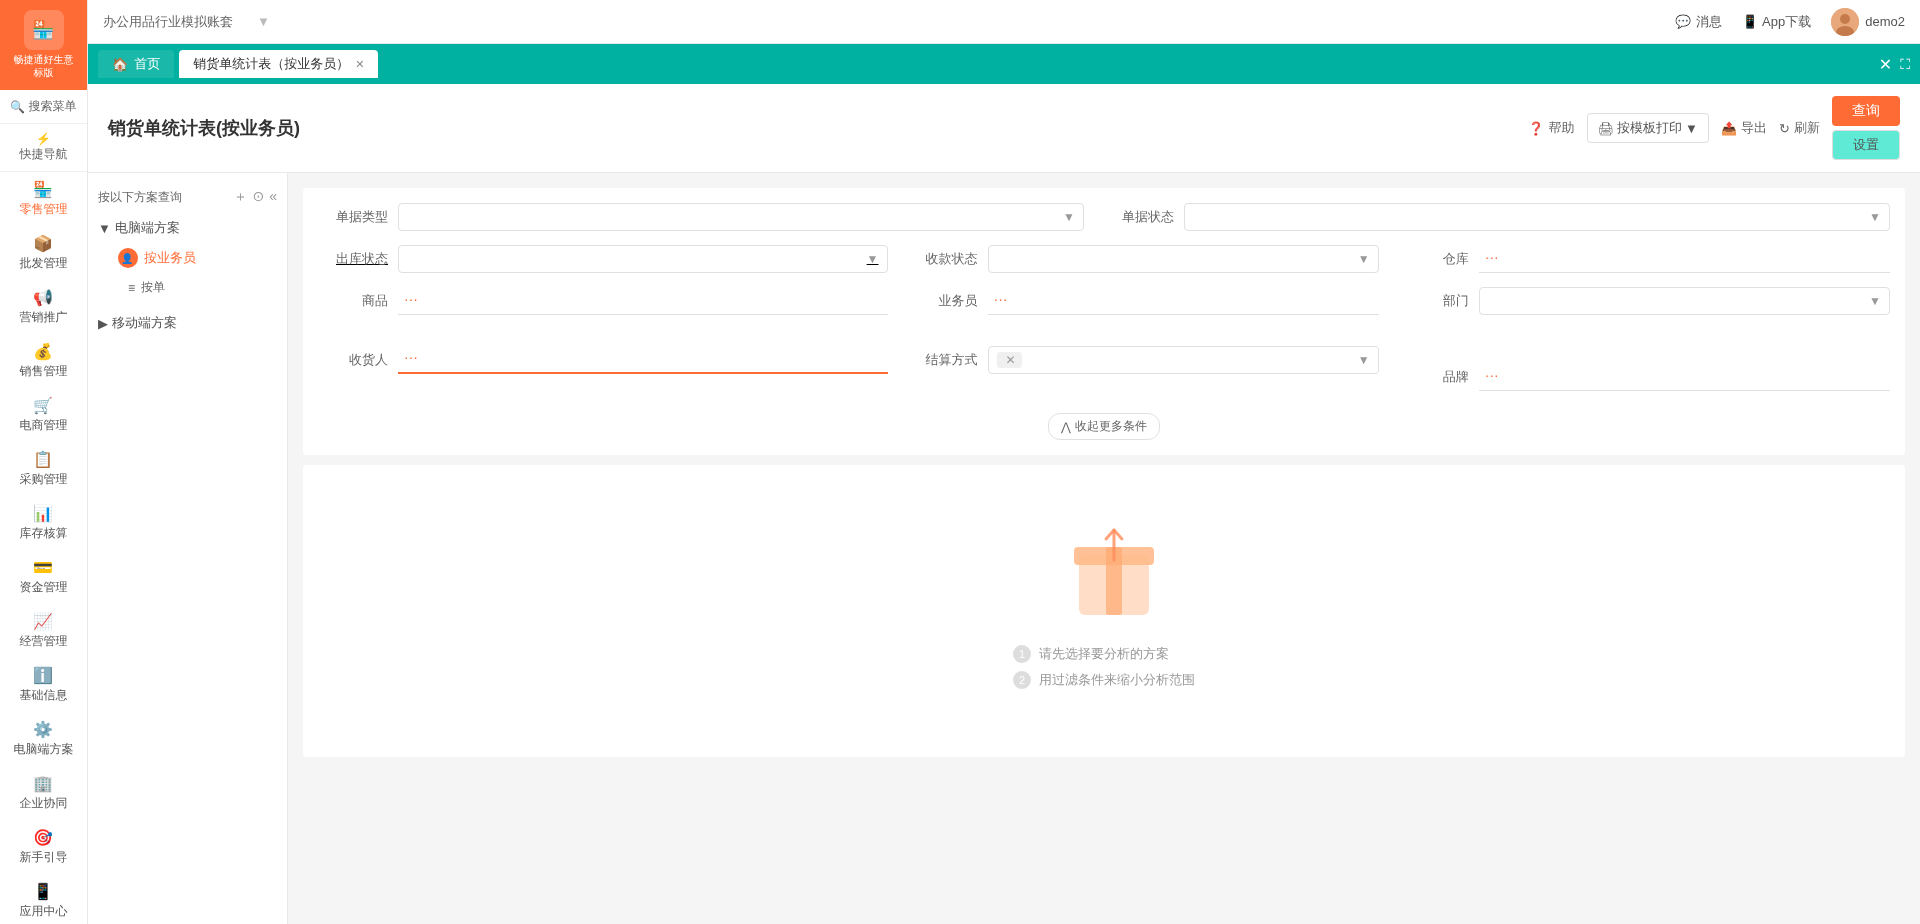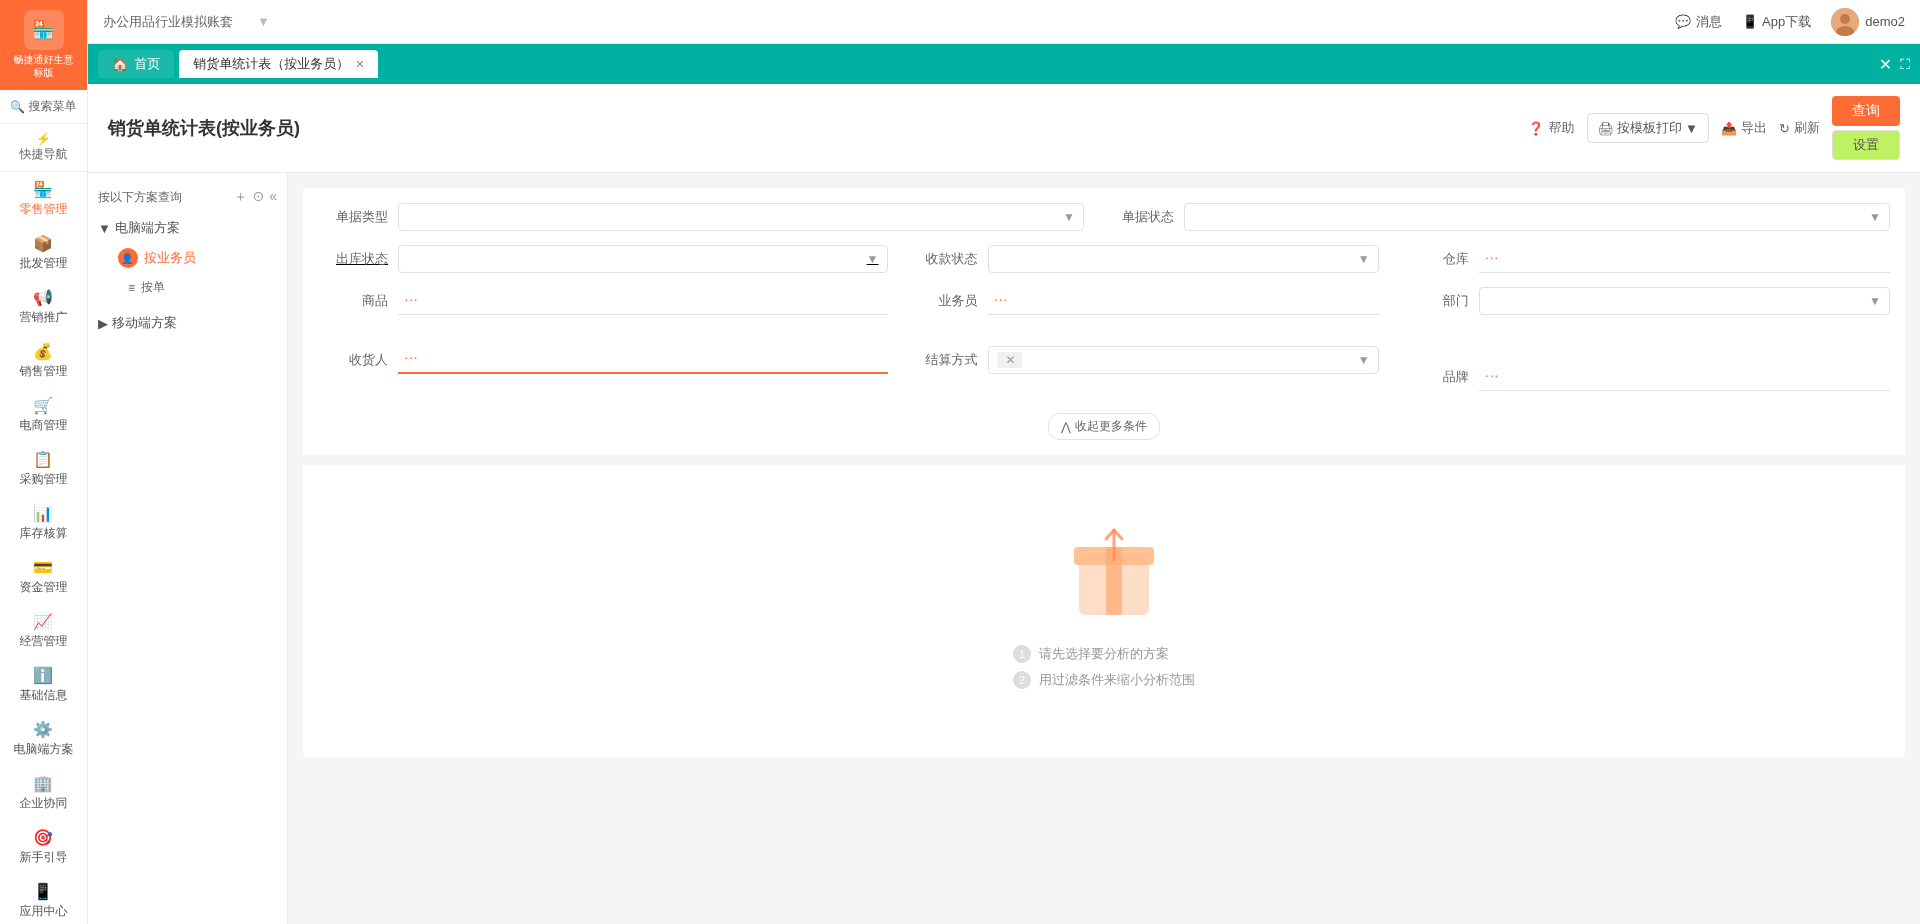--- a/index.html
+++ b/index.html
@@ -181,21 +181,21 @@
       background: #ff6b35;
       color: #fff;
       border: none;
       padding: 6px 20px;
       border-radius: 4px;
       cursor: pointer;
       font-size: 14px;
     }
     .btn-settings {
       border: 1px solid #ddd;
-      background: #bef264;
+      background: #5eead4;
       padding: 5px 14px;
       border-radius: 4px;
       cursor: pointer;
       font-size: 13px;
       color: #555;
     }
 
     
     .body-area {
       display: flex;

